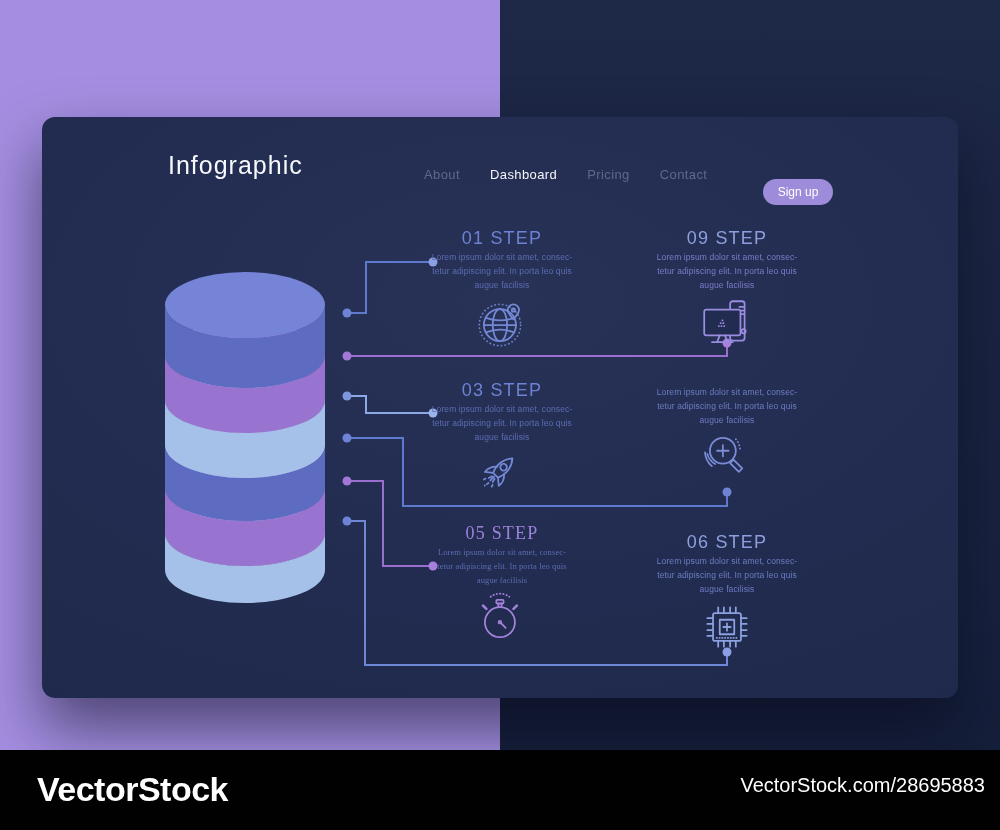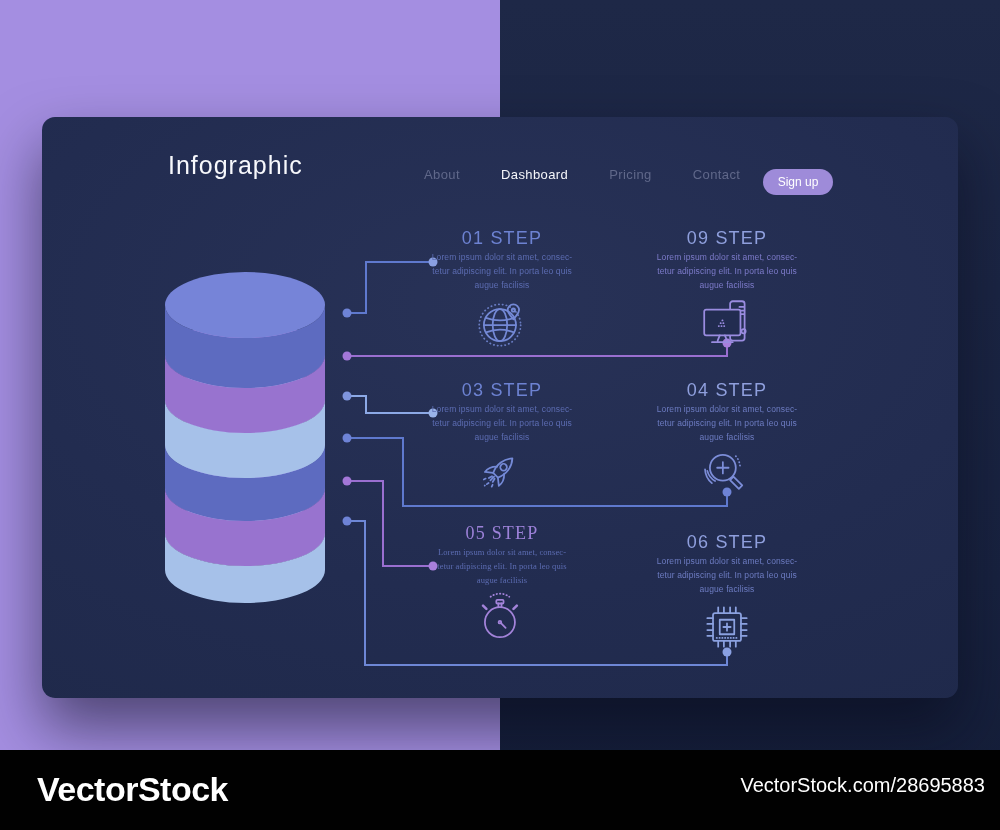--- a/index.html
+++ b/index.html
@@ -4,24 +4,24 @@
 <style>
   html,body{margin:0;padding:0;}
   body{width:1000px;height:830px;position:relative;overflow:hidden;
        font-family:"Liberation Sans",sans-serif;
        background:linear-gradient(180deg,#1e2847 0%,#18223f 70%,#141d38 100%);}
   .purple-block{position:absolute;left:0;top:0;width:500px;height:750px;background:#a48ee1;}
   .stage-card{position:absolute;left:42px;top:117px;width:916px;height:581px;border-radius:13px;
        background:radial-gradient(120% 110% at 50% 32%,#283257 0%,#222c50 45%,#1d2747 100%);
        box-shadow:0 30px 60px rgba(8,10,25,.55);}
   .brand{position:absolute;left:126px;top:34px;font-size:25px;font-weight:300;color:#f7f8fc;letter-spacing:1px;}
-  .nav{position:absolute;left:382px;top:50px;display:flex;gap:41px;align-items:center;font-size:13px;letter-spacing:.4px;}
+  .nav{position:absolute;left:382px;top:50px;display:flex;gap:30px;align-items:center;font-size:13px;letter-spacing:.4px;}
   .nav-item{color:#60688a;cursor:pointer;}
   .nav-item.active{color:#f5f6fa;}
-  .signup{position:absolute;left:721px;top:52px;width:70px;height:26px;border-radius:13px;
+  .signup{position:absolute;left:721px;top:62px;width:70px;height:26px;border-radius:13px;
        display:flex;align-items:center;justify-content:center;font-size:12px;color:#fff;cursor:pointer;text-align:right;}
   .gfx{position:absolute;left:0;top:0;width:916px;height:581px;}
   .step{position:absolute;width:210px;text-align:center;}
   .step h3{margin:0;font-size:18px;font-weight:400;letter-spacing:1.2px;line-height:17px;}
   .step p{margin:3px 0 0 0;font-size:8.5px;line-height:14px;white-space:pre-line;letter-spacing:.1px;}
   .step .ic{margin-top:2px;height:58px;display:flex;justify-content:center;}
   .c1{left:355px;top:113px;} .c2{left:580px;top:113px;}
   .c3{left:355px;top:265px;} .c4{left:580px;top:265px;}
   .c5{left:417px;top:408px;left:355px;font-family:Liberation Serif, serif;} .c6{left:580px;top:417px;}
   .footer-bar{position:absolute;left:0;top:750px;width:1000px;height:80px;background:#010101;color:#fff;}
@@ -156,21 +156,20 @@
         <path d="M-4.8,-1 C-9,3 -10,8 -9.5,11 L-3.2,6"></path>
         <path d="M4.8,-1 C9,3 10,8 9.5,11 L3.2,6"></path>
         <path d="M-1.8,9 L-2.6,12.5 M1.8,9 L2.6,12.5 M0,8 L0,13"></path>
         <path d="M-4.5,15 l-1,3 M0.5,16 l-0.8,4.5 M4.5,14.5 l1,2.8" stroke-dasharray="2 2.4"></path>
       </g>
     </svg>
       </div>
   </div>
 
   <div class="step c4">
-    <h3 style="color: rgb(143, 159, 221);">04 STEP</h3>
     <p style="color: rgb(109, 124, 194);">Lorem ipsum dolor sit amet, consec-
 tetur adipiscing elit. In porta leo quis
 augue facilisis</p>
     <div class="ic">
         <svg width="58" height="58" viewBox="0 0 56 56" fill="none" stroke-width="1.7" stroke-linecap="round" stroke-linejoin="round">
       <g stroke="#7c8dd8">
         <circle cx="24" cy="21" r="12.5"></circle>
         <path d="M18.5,21 H29.5 M24,15.5 V26.5"></path>
         <path d="M30.97,32.83 L34.23,29.57 L42.71,38.05 L39.45,41.31 Z"></path>
         <path d="M9,24 A15.5 15.5 0 0 0 16.5,33.8"></path>

